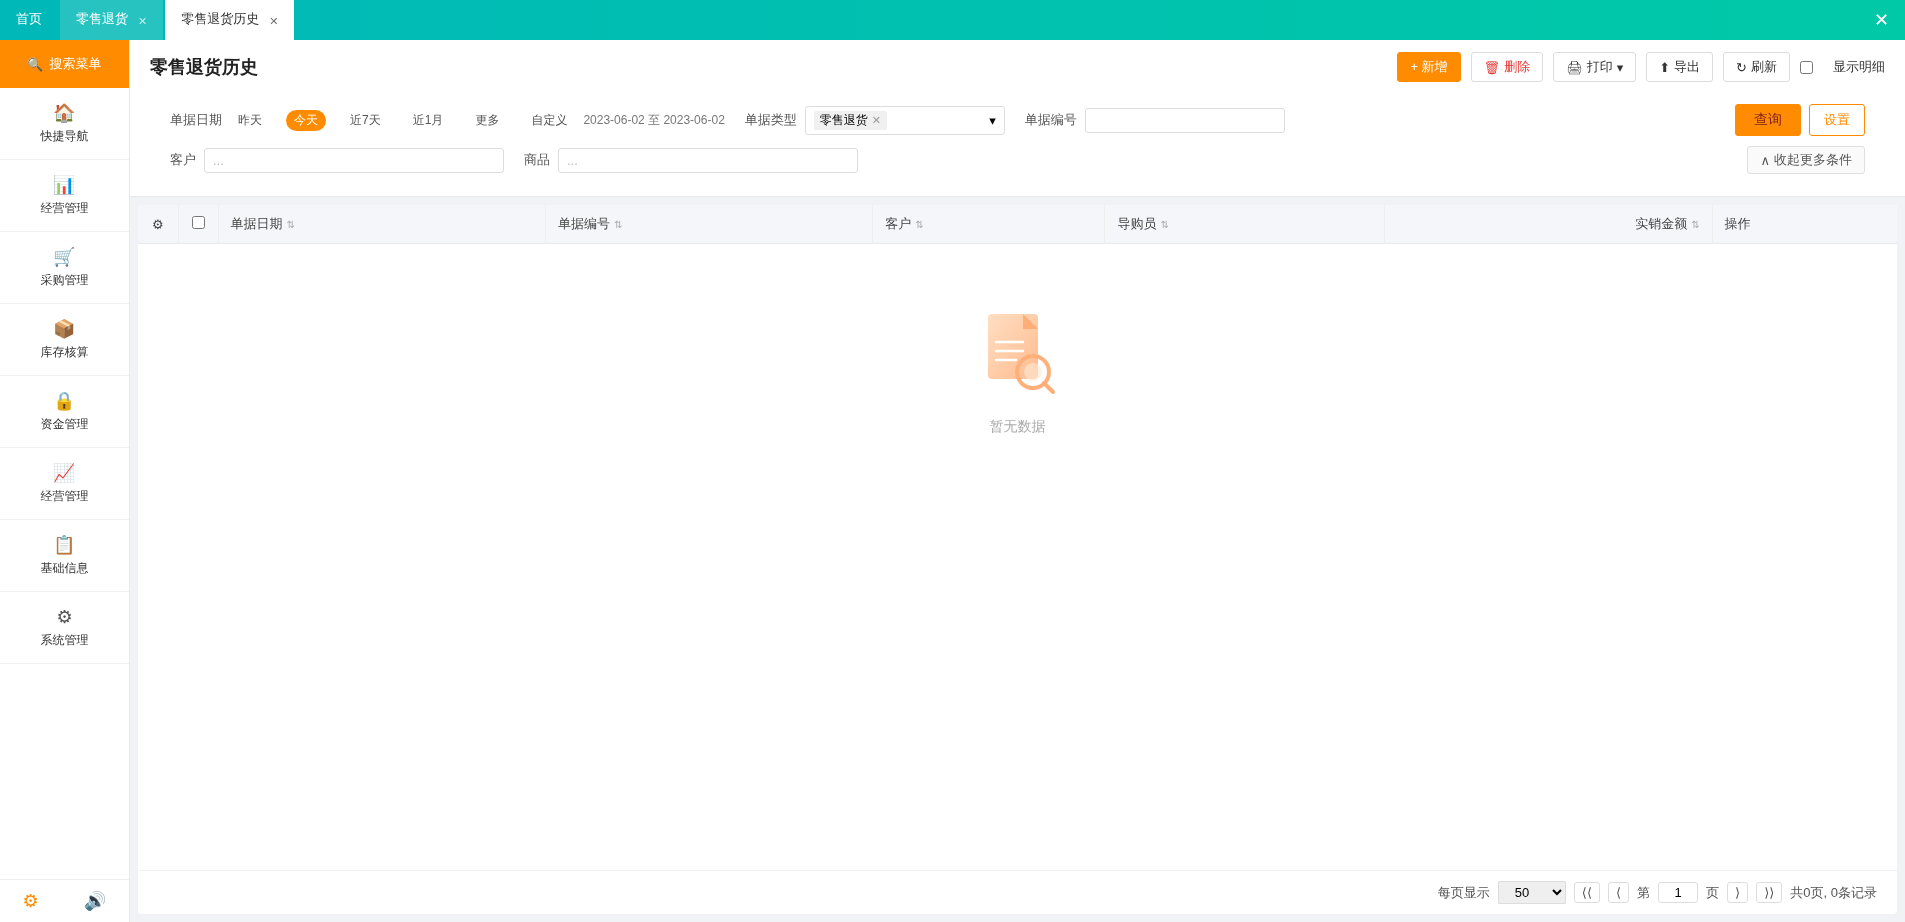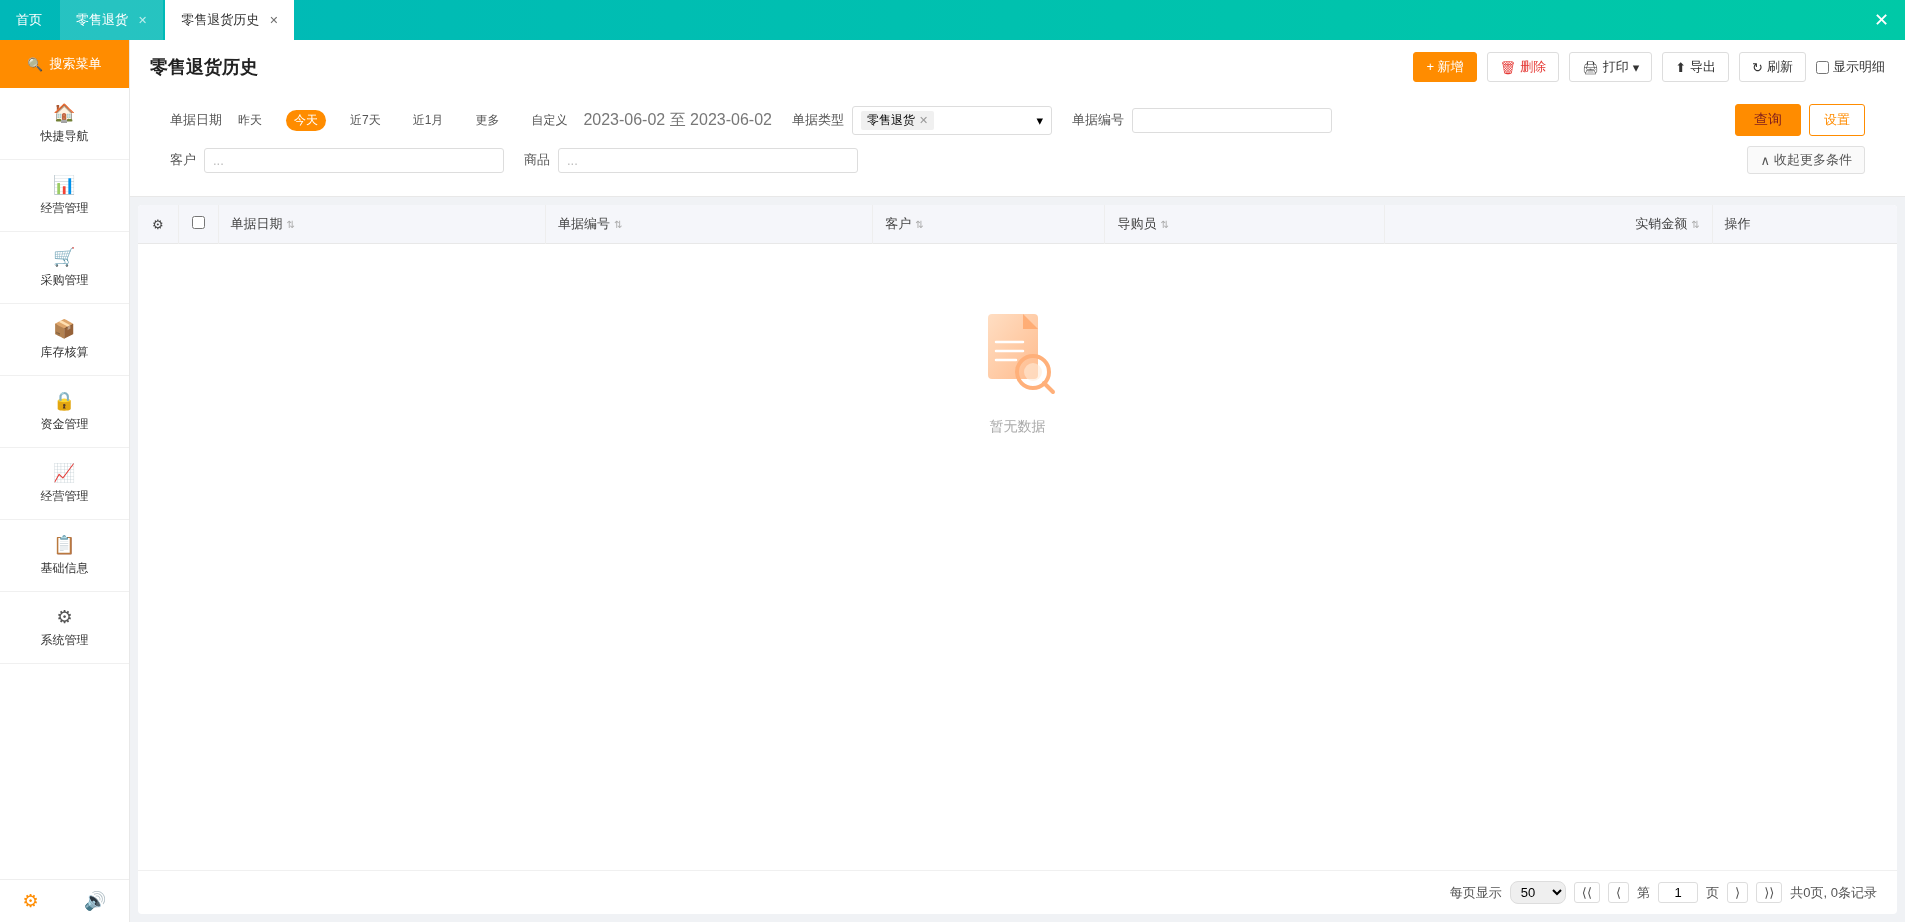--- a/index.html
+++ b/index.html
@@ -15,23 +15,23 @@
       flex-shrink: 0;
     }
     .top-bar-tabs {
       display: flex;
       align-items: center;
       flex: 1;
       height: 100%;
     }
     .tab-item {
       height: 100%;
-      padding: 0 16px;
-      display: flex;
-      align-items: center;
+      padding: 12px 16px;
+      display: flex;
+      align-items: flex-end;
       font-size: 13px;
       color: #fff;
       cursor: pointer;
       white-space: nowrap;
       gap: 6px;
       position: relative;
     }
     .tab-item.home {
       background: transparent;
     }
@@ -177,21 +177,21 @@
     }
     .toolbar-btn.setting {
       background: #fff;
       border-color: #ff8c00;
       color: #ff8c00;
       padding: 5px 14px;
     }
     .show-detail-label {
       display: flex;
       align-items: center;
-      gap: 4px;
+      gap: 20px;
       font-size: 13px;
       color: #333;
       cursor: pointer;
     }
 
     
     .filter-area {
       padding: 12px 20px;
       background: #fff;
       flex-shrink: 0;
@@ -223,21 +223,21 @@
       border-radius: 12px;
       font-size: 12px;
       cursor: pointer;
       color: #555;
     }
     .date-pill.active {
       background: #ff8c00;
       color: #fff;
     }
     .date-range {
-      font-size: 16px;
+      font-size: 12px;
       color: #777;
       display: flex;
       flex-direction: column;
     }
     .filter-select {
       display: flex;
       align-items: center;
       border: 1px solid #ddd;
       border-radius: 3px;
       padding: 4px 8px;
@@ -351,22 +351,22 @@
       align-items: center;
       justify-content: flex-end;
       padding: 10px 20px;
       border-top: 1px solid #f0f0f0;
       gap: 8px;
       font-size: 13px;
       color: #555;
     }
     .page-size-select {
       border: 1px solid #ddd;
-      border-radius: 8px;
-      padding: 2px 6px;
+      border-radius: 1px;
+      padding: 2px 12px;
       font-size: 13px;
       outline: none;
     }
     .page-btn {
       border: 1px solid #ddd;
       background: #fff;
       border-radius: 3px;
       padding: 2px 7px;
       cursor: pointer;
       font-size: 13px;

